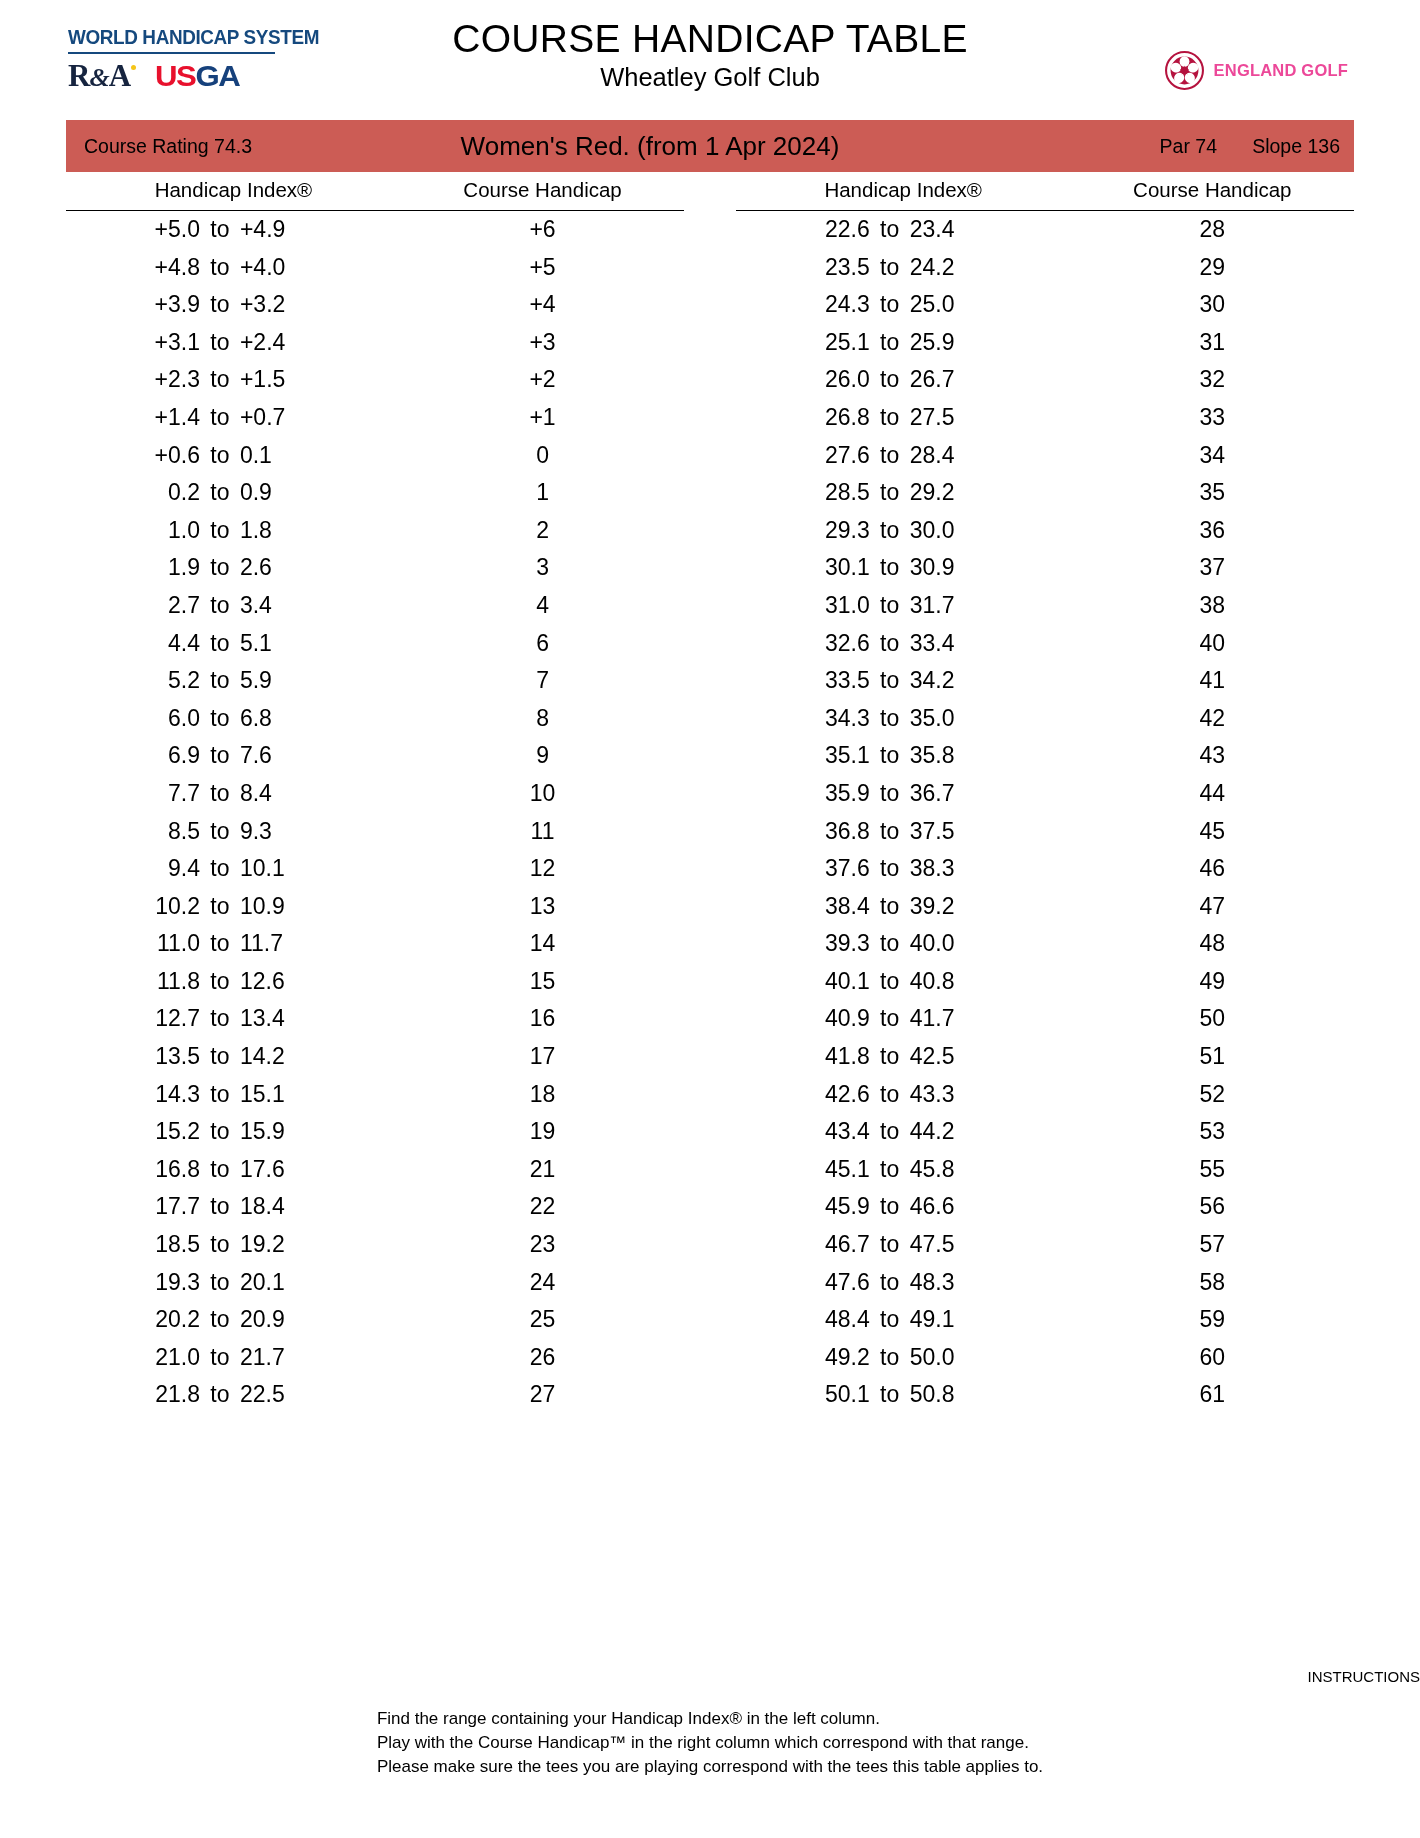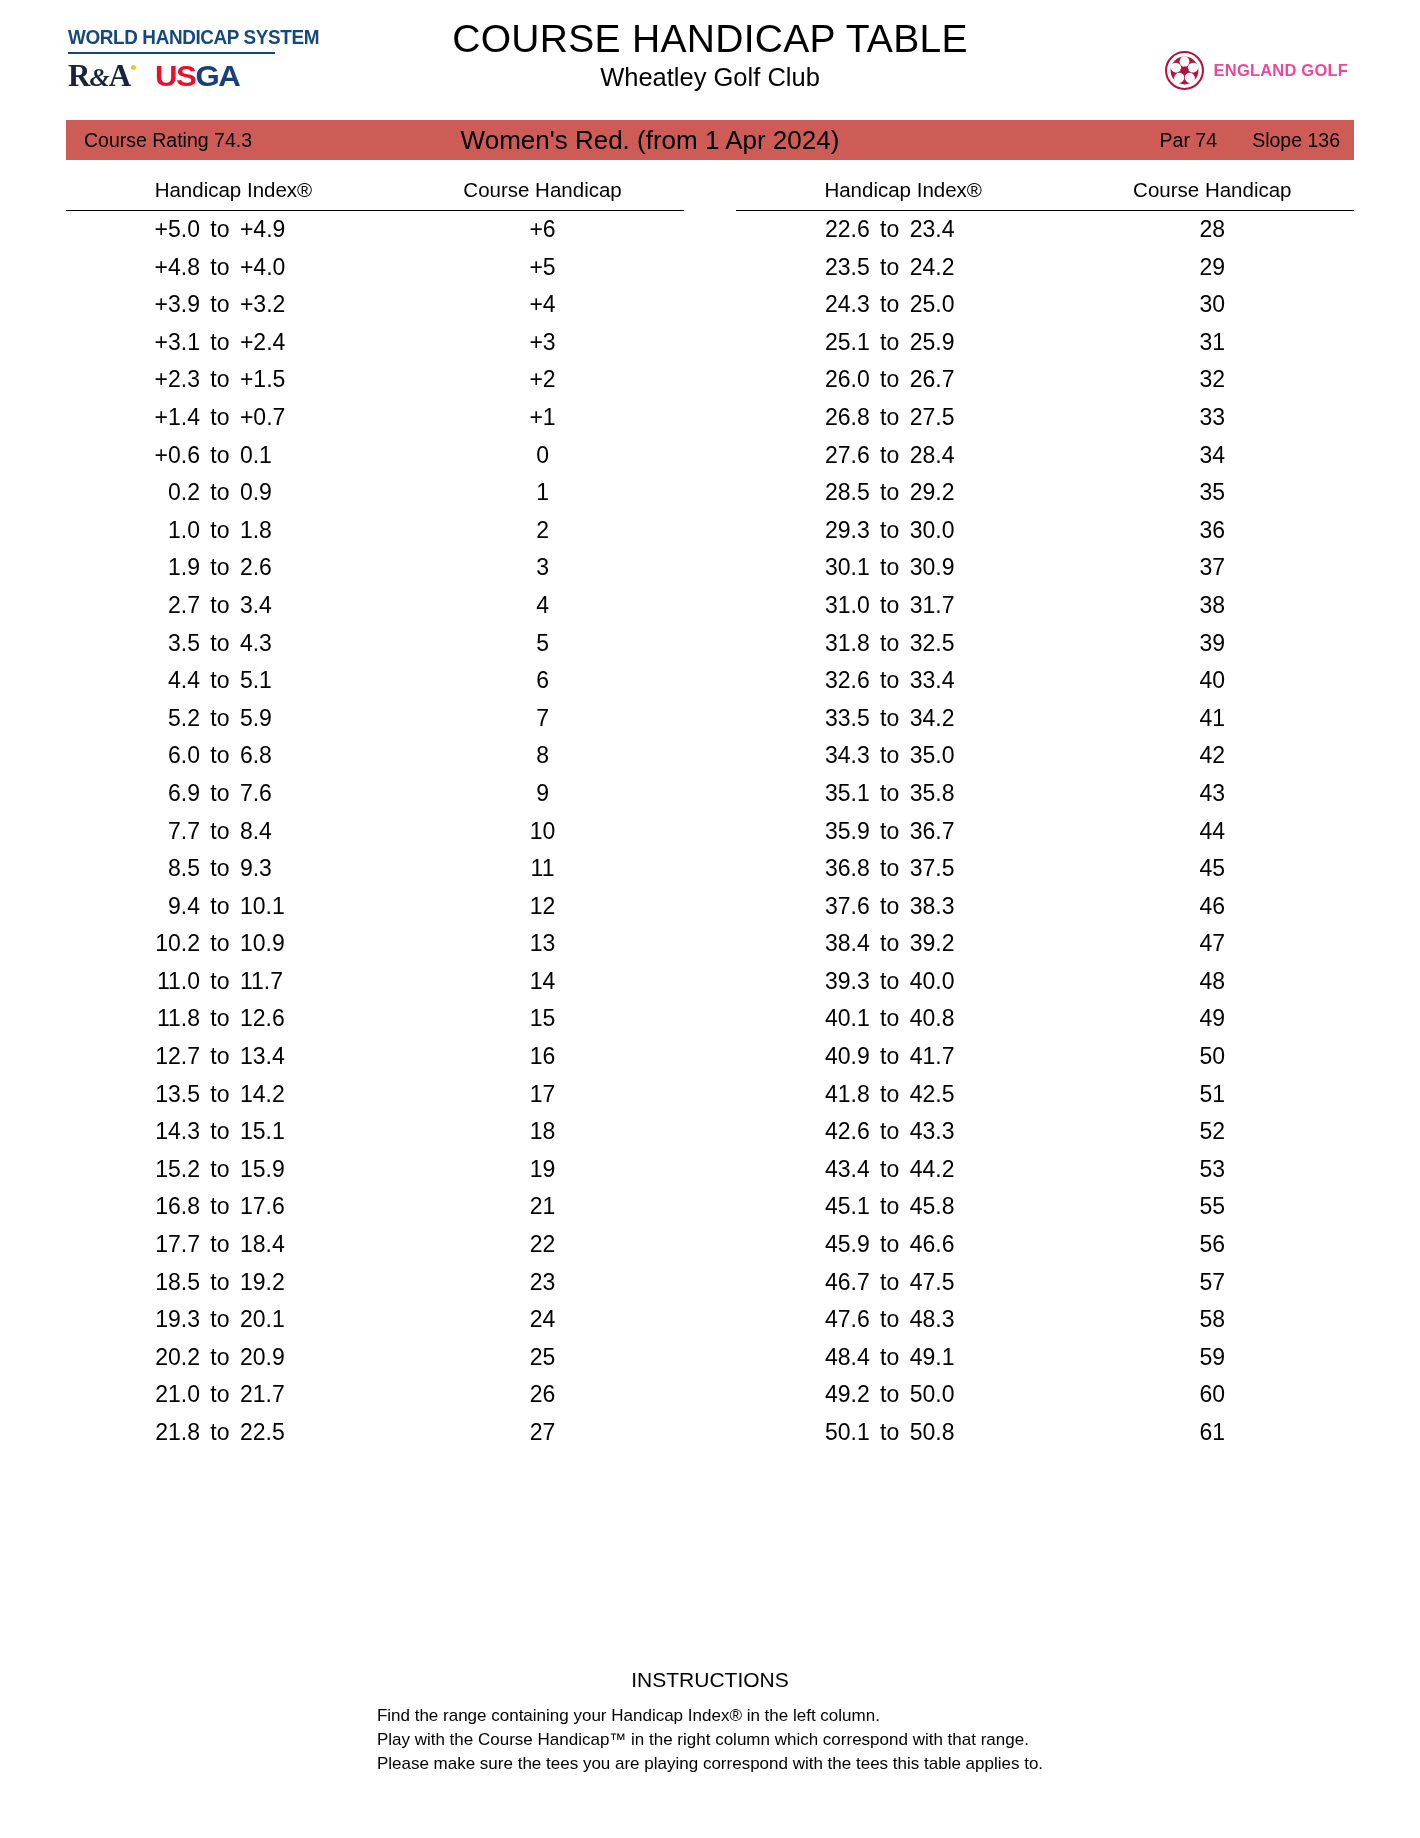--- a/index.html
+++ b/index.html
@@ -123,21 +123,21 @@
     color: #ec4899;
     white-space: nowrap;
   }
 
   
   .banner {
     position: absolute;
     left: 66px;
     right: 66px;
     top: 120px;
-    height: 40px;
+    height: 52px;
     background: #cc5c55;
     display: flex;
     align-items: center;
   }
   .banner-rating {
     position: absolute;
     left: 18px;
     font-size: 19.5px;
     white-space: nowrap;
   }
@@ -226,22 +226,23 @@
   }
 
   
   .instructions {
     position: absolute;
     left: 0; right: 0;
     top: 1668px;
     text-align: center;
   }
   .instr-title {
-    font-size: 21px;
-    margin-bottom: 12px;
+    font-size: 15px;
+    margin-bottom: 22px;
+    text-align: right;
   }
   .instr-lines {
     display: inline-block;
     text-align: left;
   }
   .instr-line {
     font-size: 17px;
     line-height: 1.42;
     white-space: nowrap;
   }
@@ -379,27 +380,20 @@
           <td><span class="ch">37</span></td>
         </tr>
         <tr>
           <td><span class="rng"><span class="lo">2.7</span><span class="to">to</span><span class="hi">3.4</span></span></td>
           <td><span class="ch">4</span></td>
           <td></td>
           <td><span class="rng"><span class="lo">31.0</span><span class="to">to</span><span class="hi">31.7</span></span></td>
           <td><span class="ch">38</span></td>
         </tr>
         <tr>
-          <td><span class="rng"><span class="lo">3.5</span><span class="to">to</span><span class="hi">4.3</span></span></td>
-          <td><span class="ch">5</span></td>
-          <td></td>
-          <td><span class="rng"><span class="lo">31.8</span><span class="to">to</span><span class="hi">32.5</span></span></td>
-          <td><span class="ch">39</span></td>
-        </tr>
-        <tr>
           <td><span class="rng"><span class="lo">4.4</span><span class="to">to</span><span class="hi">5.1</span></span></td>
           <td><span class="ch">6</span></td>
           <td></td>
           <td><span class="rng"><span class="lo">32.6</span><span class="to">to</span><span class="hi">33.4</span></span></td>
           <td><span class="ch">40</span></td>
         </tr>
         <tr>
           <td><span class="rng"><span class="lo">5.2</span><span class="to">to</span><span class="hi">5.9</span></span></td>
           <td><span class="ch">7</span></td>
           <td></td>

